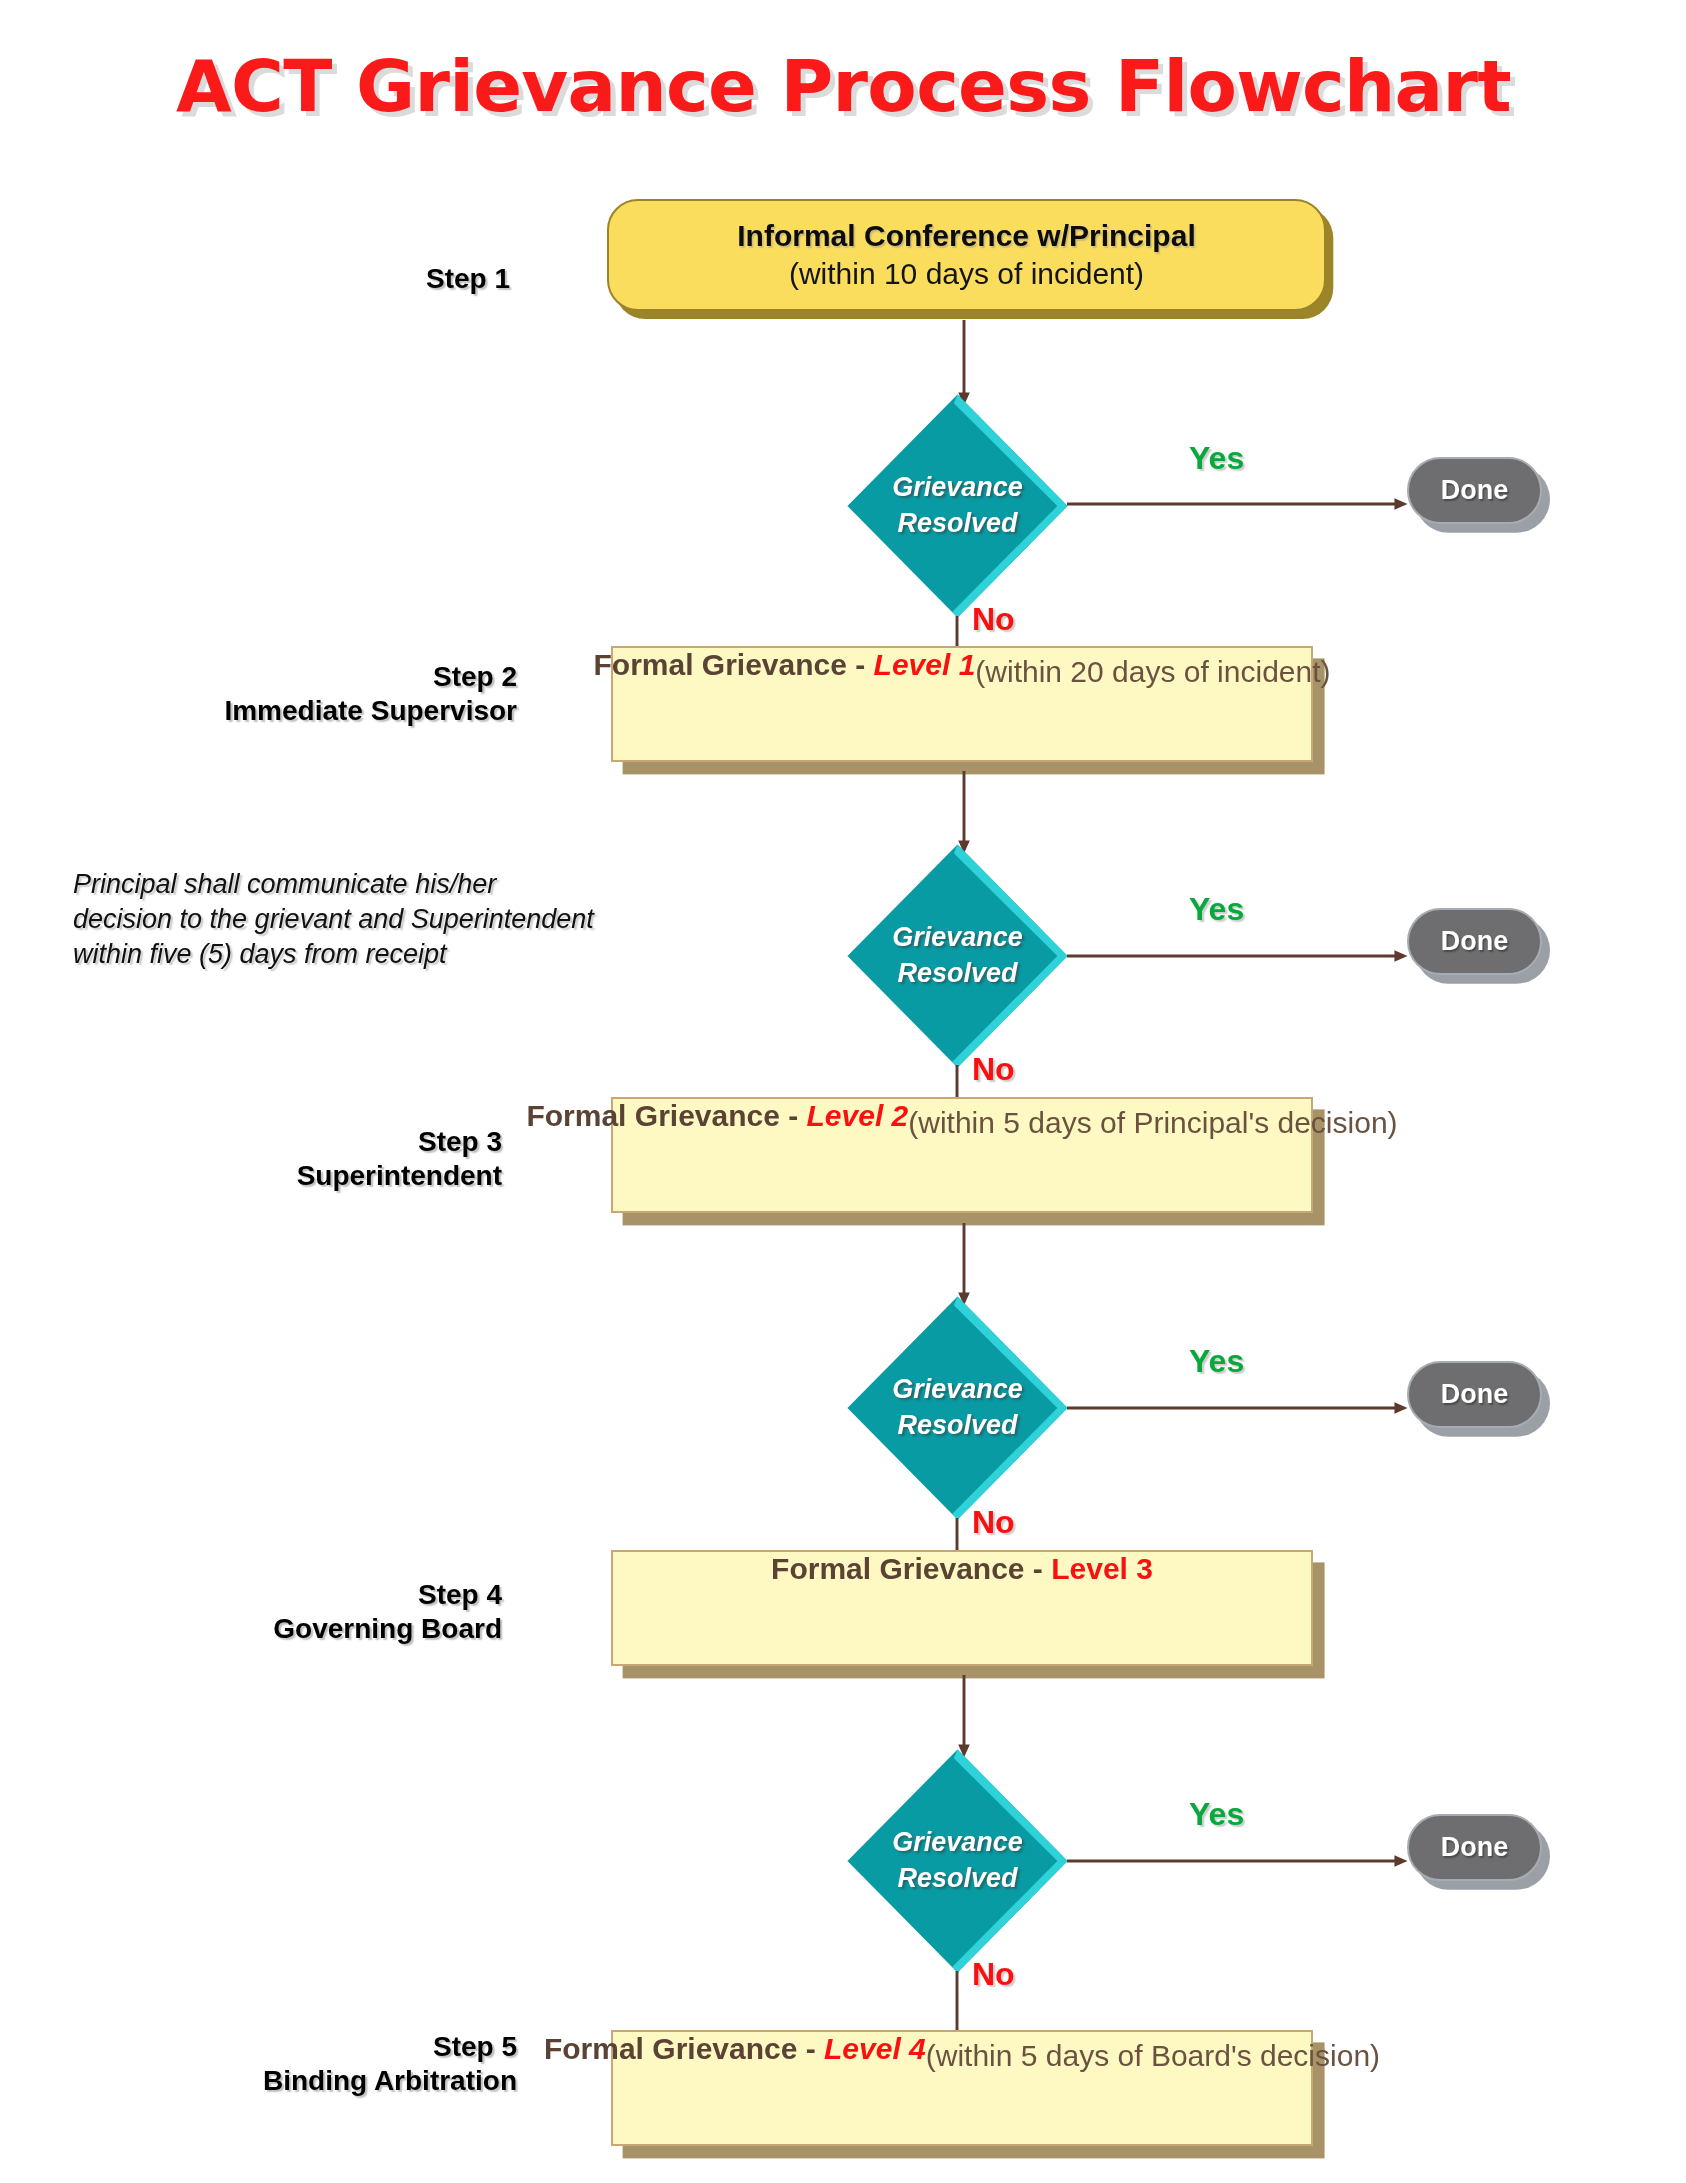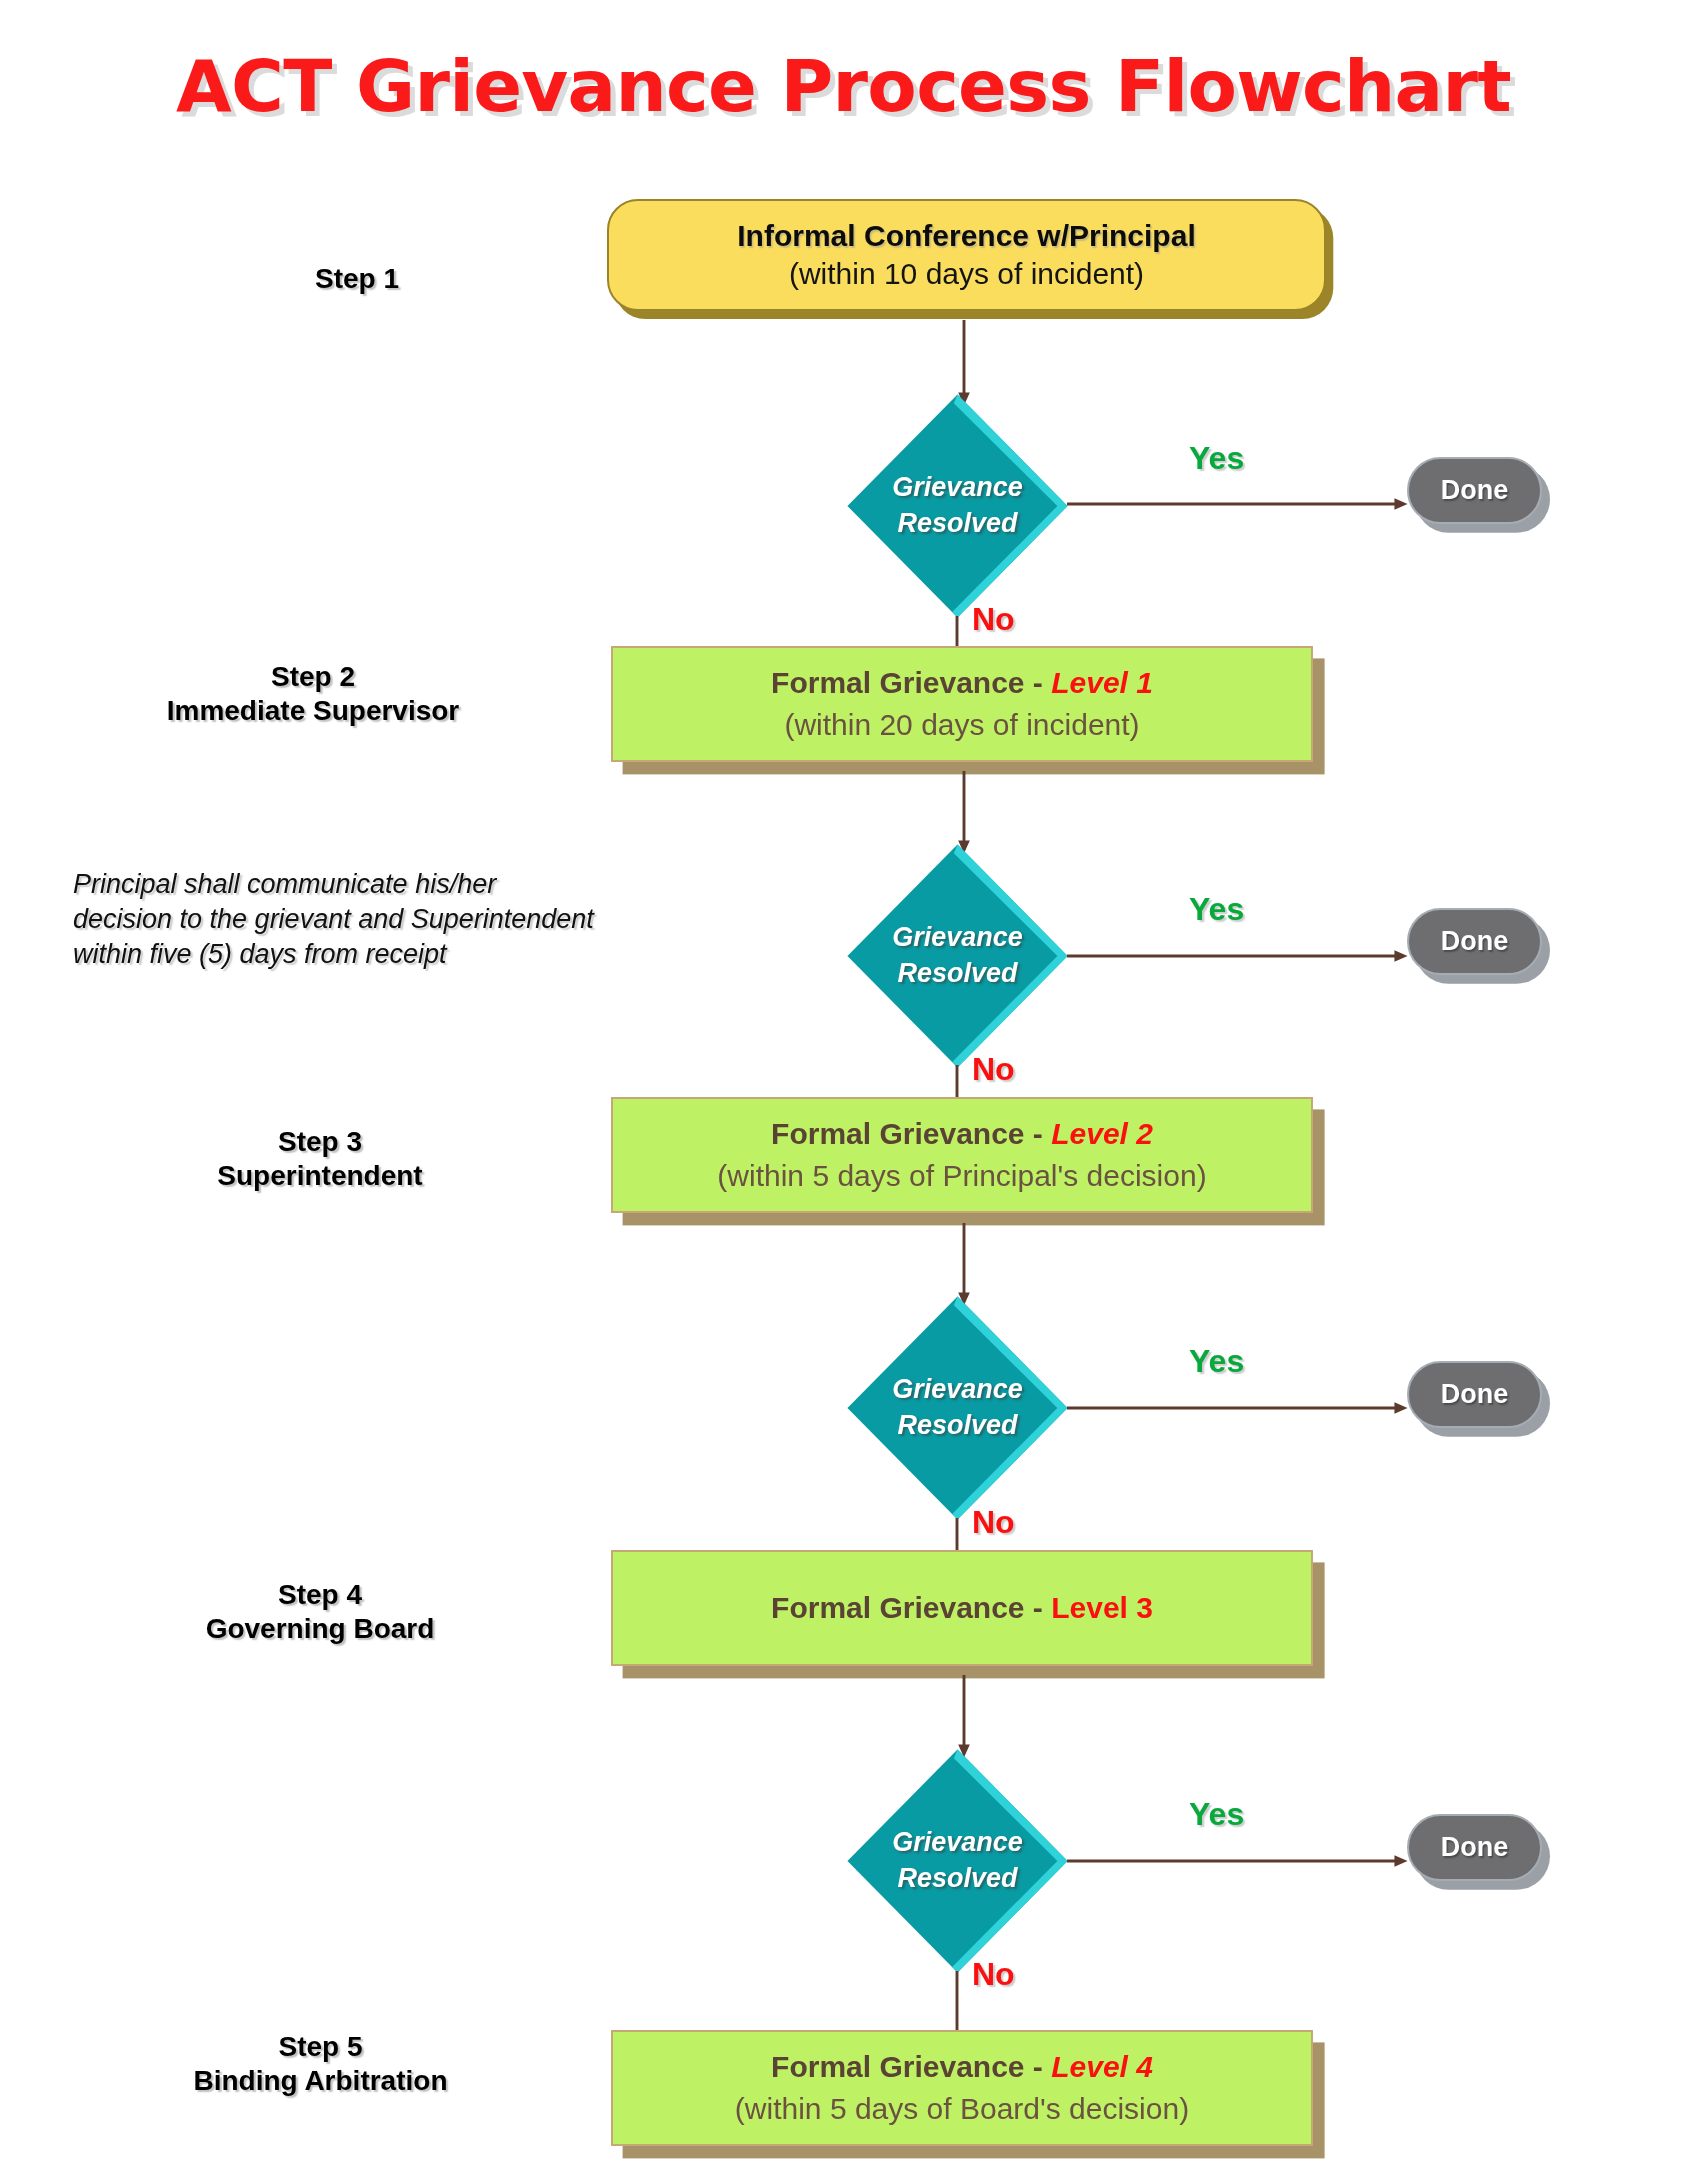--- a/index.html
+++ b/index.html
@@ -31,21 +31,21 @@
     font-size: 72px;
     letter-spacing: -0.7px;
     color: #fb1a1a;
     text-shadow: 5.1px 5.1px 0 rgba(175,175,175,0.45);
     white-space: nowrap;
   }
 
   
   .step-label {
     position: absolute;
-    text-align: center;
+    text-align: right;
     font-family: "Liberation Sans", sans-serif;
     font-weight: bold;
     font-size: 28px;
     line-height: 1.22;
     color: #000000;
     text-shadow: 2.2px 2.2px 1.5px rgba(140,140,140,0.55);
     white-space: nowrap;
   }
 
   
@@ -89,26 +89,26 @@
     font-size: 30px;
     color: #141414;
     margin-top: 4.4px;
     white-space: nowrap;
   }
 
   
   .form-box {
     position: absolute;
     box-sizing: border-box;
-    background: #bef264;
+    background: #fef9c3;
     border: 2.9px solid #c6a876;
     box-shadow: 11.6px 12.4px 0 0 #a89368;
     display: flex;
-    flex-direction: column;
-    align-items: center;
+    flex-direction: row;
+    align-items: flex-start;
     justify-content: center;
     text-align: center;
   }
   .form-box .line1 {
     font-family: "Liberation Sans", sans-serif;
     font-weight: bold;
     font-size: 30px;
     color: #5a4334;
     white-space: nowrap;
   }

